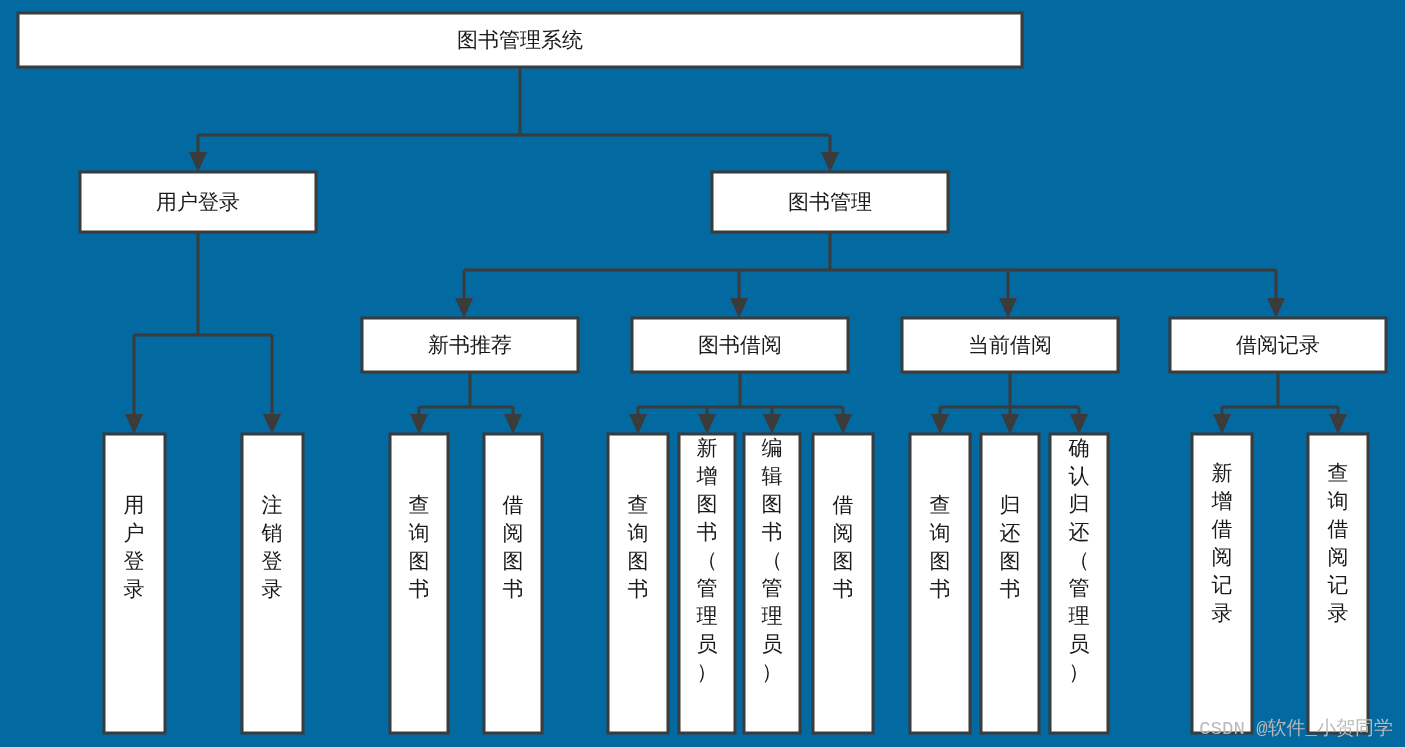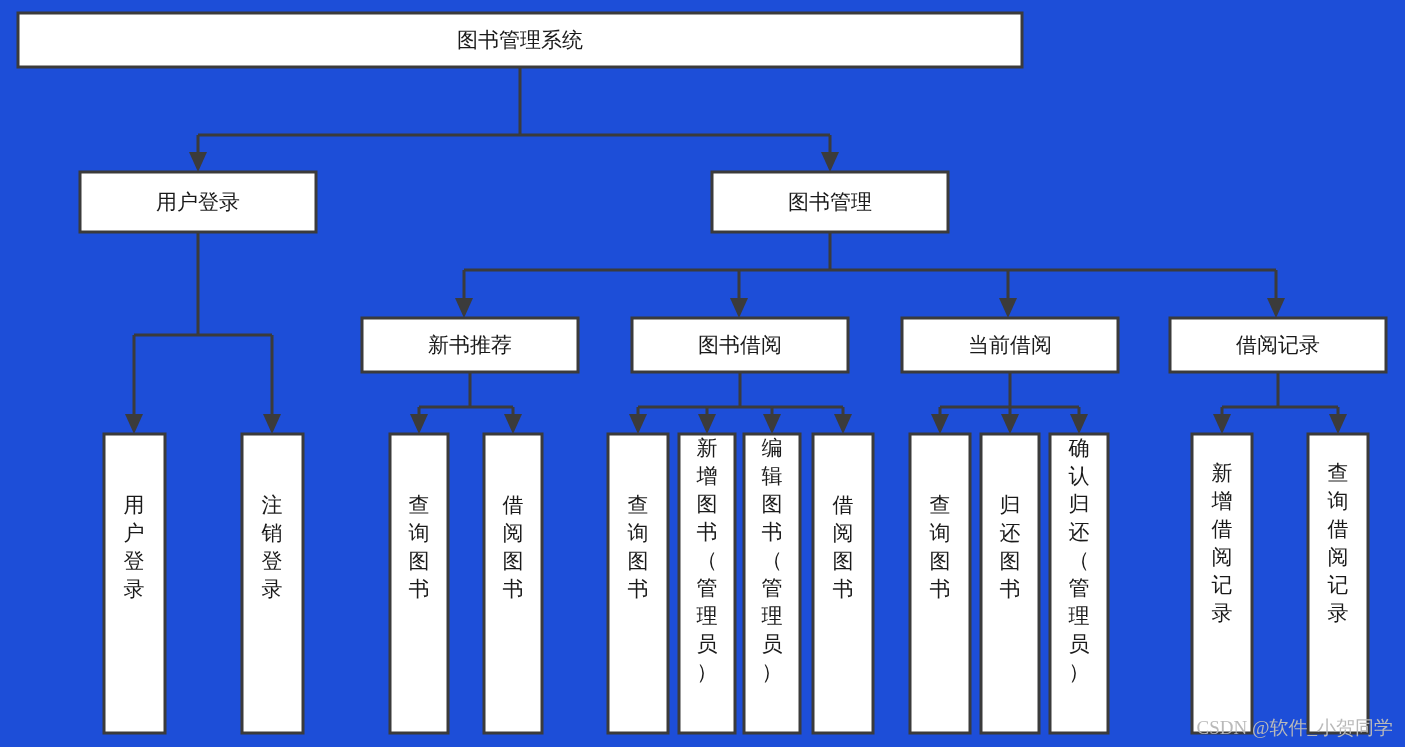--- a/index.html
+++ b/index.html
@@ -8,21 +8,21 @@
     padding: 0;
     background: #ffffff;
   }
   body {
     font-family: "Liberation Sans", "DejaVu Sans", sans-serif;
   }
   #diagram-root {
     position: relative;
     width: 1405px;
     height: 747px;
-    background: #1d4ed8;
+    background: #0369a1;
     overflow: hidden;
   }
   svg.tree-canvas {
     position: absolute;
     left: 0;
     top: 0;
     width: 1405px;
     height: 747px;
   }
   .node-box {
@@ -49,21 +49,21 @@
   .node-label-v {
     font-family: "Liberation Sans", "DejaVu Sans", sans-serif;
     font-size: 21px;
     fill: #1a1a1a;
     text-anchor: middle;
   }
   .watermark {
     position: absolute;
     right: 12px;
     bottom: 6px;
-    font-family: Liberation Serif, serif;
+    font-family: Liberation Mono, monospace;
     font-size: 19px;
     color: #b9b9b9;
     white-space: nowrap;
     user-select: none;
   }
 </style>
 </head>
 <body>
 
 <div id="diagram-root">

